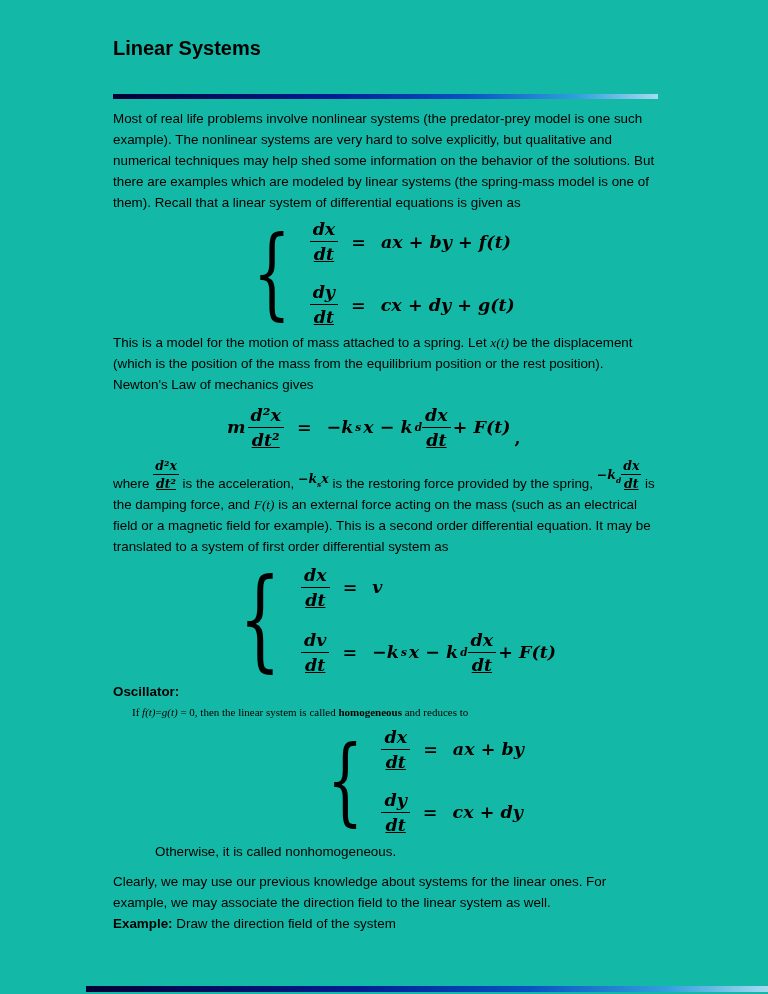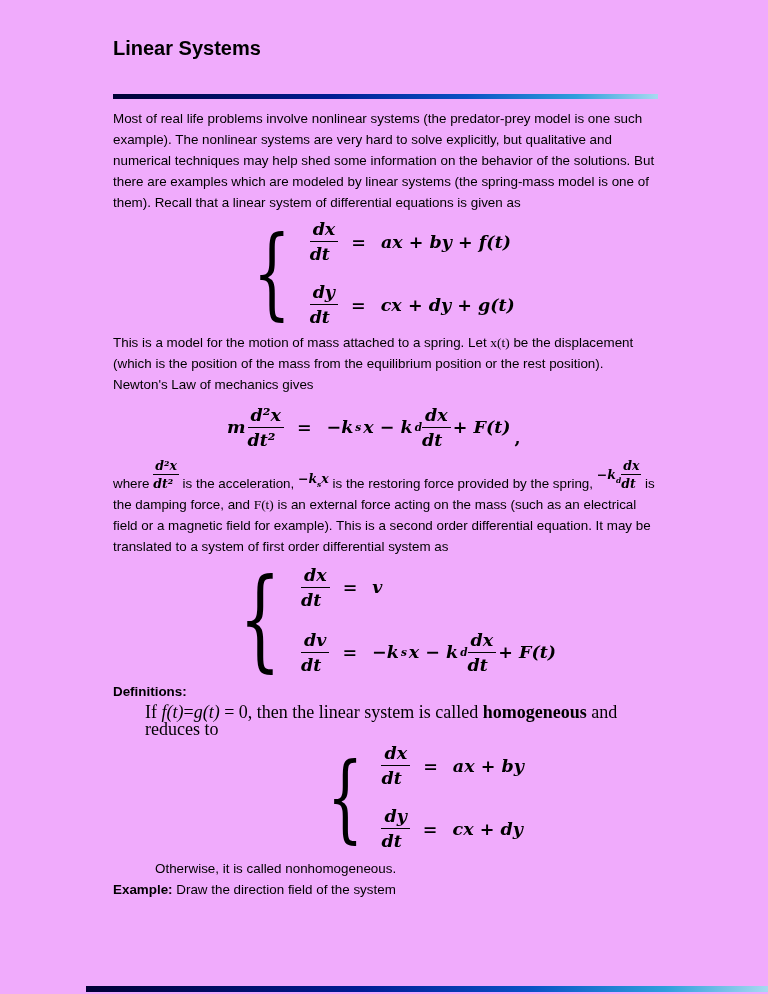--- a/index.html
+++ b/index.html
@@ -2,88 +2,88 @@
 <html><head>
 <meta charset="utf-8">
 <style>
   * { box-sizing: border-box; }
   html, body { margin: 0; padding: 0; background: #ffffff; }
   .page {
     position: relative;
     width: 768px;
     height: 994px;
     overflow: hidden;
-    background: #f0abfc;
+    background: #14b8a6;
     color: #000;
     font-family: "Liberation Sans", sans-serif;
     font-size: 13.4px;
     line-height: 21px;
   }
   .content { padding: 36px 110px 0 113px; }
   .title {
     margin: 0;
     font-size: 20px;
     font-weight: bold;
     line-height: 24px;
   }
   .rule-top {
     height: 5px;
     margin-top: 34px;
     background: linear-gradient(90deg, #010035 0%, #001d93 40%, #0a52c4 65%, #2f9fdc 85%, #a8daf0 100%);
   }
   p { margin: 0; }
   .body-para { margin-top: 9px; }
   .bold { font-weight: bold; }
-  .mvar { font-family: "Liberation Serif", serif; }
+  .mvar { font-family: "Liberation Serif", serif; font-style: italic; }
 
   
   .math { font-family: "DejaVu Serif", "Liberation Serif", serif; font-style: italic; font-weight: bold; }
   .system { display: flex; align-items: center; }
   .brace {
     font-family: "DejaVu Serif", serif;
     font-style: normal;
     font-weight: normal;
     transform: scaleX(0.6);
     transform-origin: center;
     margin-right: 6px;
     line-height: 0.9;
   }
   .b100 { font-size: 100px; }
   .b110 { font-size: 110px; }
   .b95  { font-size: 95px; }
   .sys-rows { display: flex; flex-direction: column; }
   .gap18 { row-gap: 18px; }
   .gap20 { row-gap: 20px; }
   .math-row { display: flex; align-items: center; font-size: 17.5px; line-height: 1.15; }
-  .frac { display: inline-block; text-align: left; vertical-align: baseline; }
+  .frac { display: inline-block; text-align: center; vertical-align: baseline; }
   .frac .num { display: block; border-bottom: 1.6px solid #000; padding: 0 3px 2px; }
-  .frac .den { display: block; padding-top: 2px; }
+  .frac .den { display: block; padding-top: 2px; text-decoration: underline; }
   .rel { font-style: normal; margin: 0 13px; }
   .tok { margin: 0 2px; white-space: pre; }
   .gapl { }
   sub.msub { font-size: 0.6em; font-style: italic; }
   .eq-comma { align-self: flex-end; font-style: normal; padding-bottom: 2px; margin-left: 2px; }
 
   .eq-linear { margin: 6px 0 4px 127px; }
   .eq-newton { margin: 10px 0 2px 112px; }
   .eq-first  { margin: 8px 0 6px 112px; }
   .eq-homog  { margin: 6px 0 6px 202px; }
 
   
   .imath { font-size: 12.5px; line-height: 1.1; }
   .imath .num { border-bottom: 1.2px solid #000; padding: 0 2px 1px; }
   .lift5 { position: relative; top: -5px; display: inline-block; }
   .lift9 { position: relative; top: -9px; display: inline-block; }
 
   
   .serif-para {
     font-family: "Liberation Serif", serif;
-    font-size: 18px;
+    font-size: 11px;
     line-height: 16.5px;
-    margin-left: 32px;
+    margin-left: 19px;
   }
   .indent-sans { margin-left: 42px; }
   .mt6 { margin-top: 6px; }
   .mt2 { margin-top: 2px; }
 
   .rule-bottom {
     position: absolute;
     left: 86px;
     right: 0;
     bottom: 2px;
@@ -173,21 +173,21 @@
           <span class="frac">
             <span class="num">dx</span>
             <span class="den">dt</span>
           </span>
           <span class="tok gapl">+ F(t)</span>
         </div>
       </div>
     </div>
 
 
-    <p class="bold">Definitions:</p>
+    <p class="bold">Oscillator:</p>
 
     <p class="serif-para mt2"><span>If </span><i>f(t)</i><span>=</span><i>g(t)</i><span> = 0, then the linear system is called </span><b>homogeneous</b><span> and reduces to</span></p>
 
     <div class="system eq-homog math">
       <span class="brace b95">{</span>
       <div class="sys-rows gap18">
         <div class="math-row">
           <span class="frac">
             <span class="num">dx</span>
             <span class="den">dt</span>
@@ -202,19 +202,20 @@
           </span>
           <span class="rel">=</span>
           <span class="tok">cx + dy</span>
         </div>
       </div>
     </div>
 
     <p class="indent-sans mt6">Otherwise, it is called nonhomogeneous.</p>
 
 
+    <p class="body-para">Clearly, we may use our previous knowledge about systems for the linear ones. For example, we may associate the direction field to the linear system as well.</p>
 
     <p><b>Example:</b><span> Draw the direction field of the system</span></p>
 
   </div>
 
   <div class="rule-bottom"></div>
 </div>
 
 </body></html>

